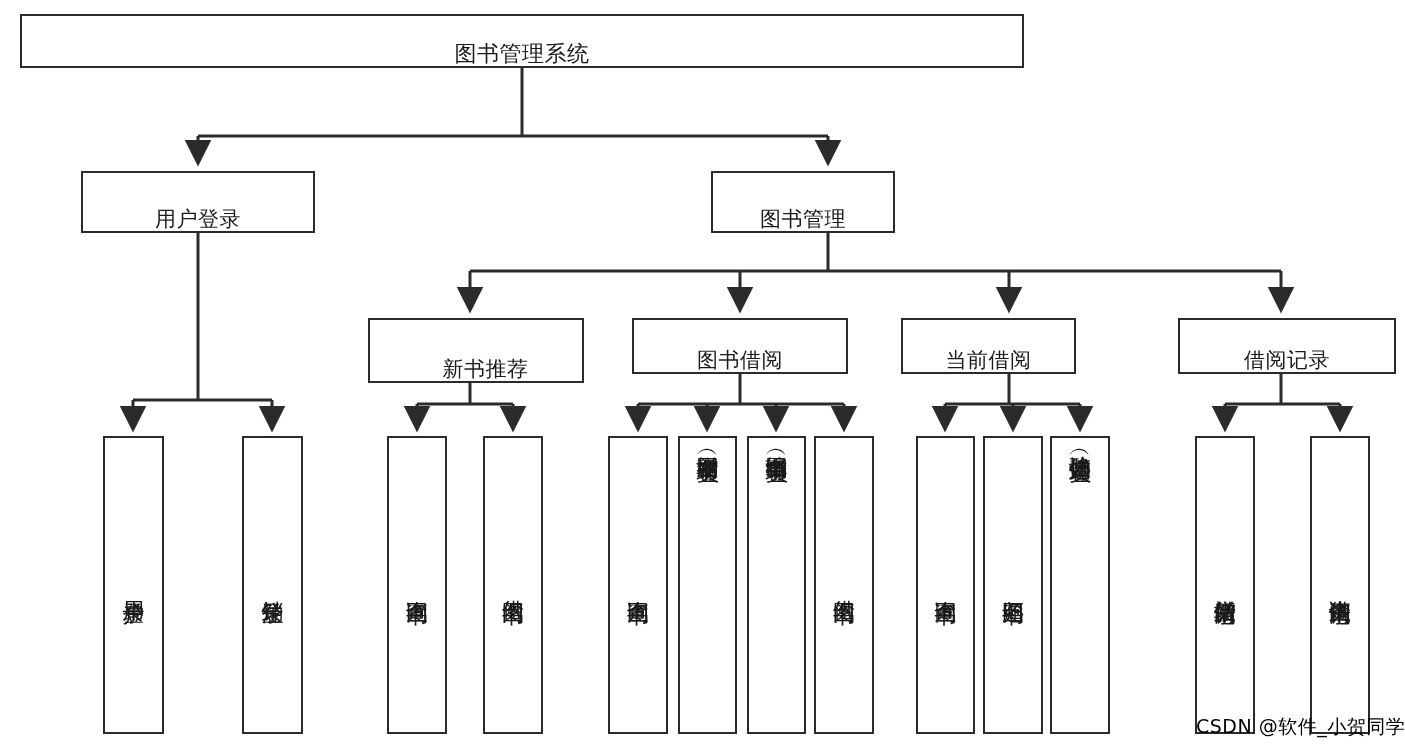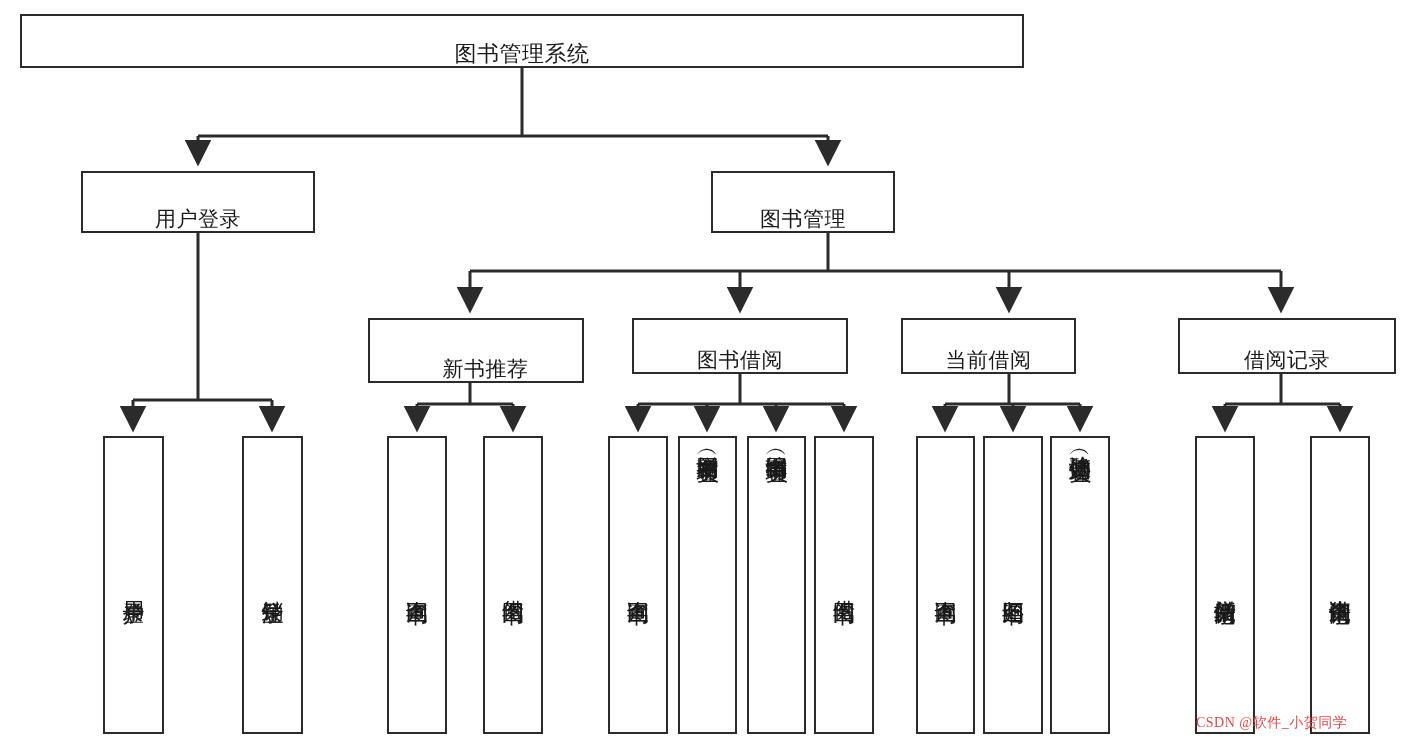--- a/index.html
+++ b/index.html
@@ -61,25 +61,24 @@
     font-size: 22px;
     line-height: 1.28;
     letter-spacing: 1px;
     white-space: normal;
   }
   .v-node.centered {
     align-items: center;
   }
   .watermark {
     position: absolute;
-    font-size: 14px;
-    color: #ef4444;
+    font-size: 19px;
+    color: #000000;
     white-space: nowrap;
     letter-spacing: 0.5px;
-    font-family: Liberation Serif, serif;
   }
 </style>
 </head>
 <body>
 
 <div id="stage">
 
   <svg id="wires" viewBox="0 0 1405 747" width="1405" height="747" xmlns="http://www.w3.org/2000/svg">
     <defs>
       <marker id="arrow" viewBox="0 0 12 12" refX="10" refY="6" markerWidth="9" markerHeight="9" orient="auto-start-reverse">

